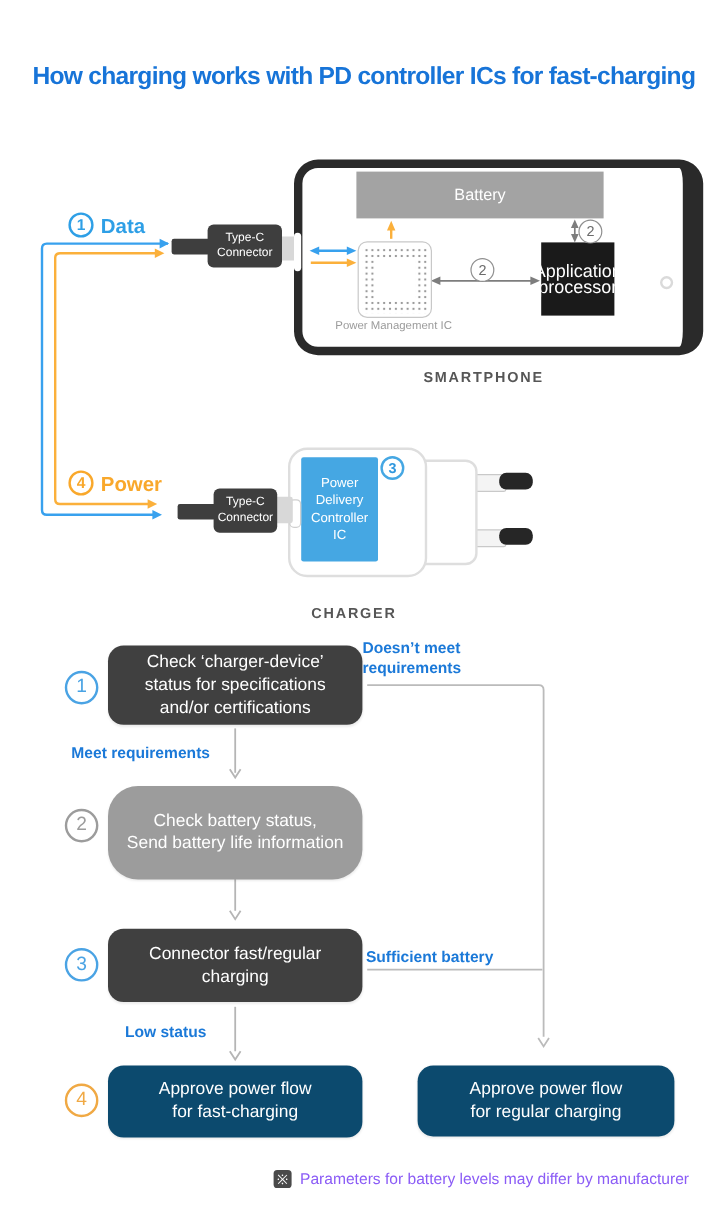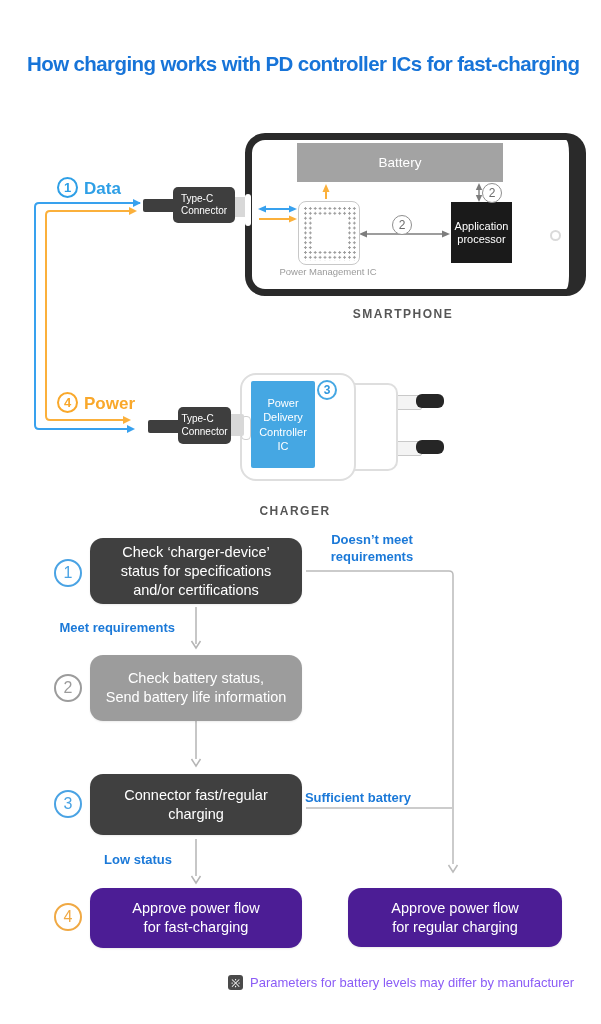--- a/index.html
+++ b/index.html
@@ -40,33 +40,33 @@
     background-image:radial-gradient(circle,#9B9B9B 1px,transparent 1.3px);
     background-size:4.9px 4.9px;background-position:1px 1px;
   }
   .pmic-core{position:absolute;left:13px;top:13px;right:13px;bottom:13px;background:#fff;border-radius:2px;}
   .pmic-label{
     position:absolute;left:268px;top:266px;width:120px;text-align:center;
     font-size:9.5px;color:#9B9B9B;
   }
   .ap{
     position:absolute;left:451px;top:202px;width:61px;height:61px;background:#1A1A1A;
-    color:#fff;font-size:11px;line-height:13px;text-align:center;
+    color:#fff;font-size:15px;line-height:13px;text-align:center;
     display:flex;align-items:center;justify-content:center;
   }
   .cnum.dev{width:20px;height:20px;border:1.5px solid #8F8F8F;color:#6B6B6B;font-size:12px;font-weight:400;}
   .slot{position:absolute;background:#fff;border-radius:3px;}
   .ring{position:absolute;width:7px;height:7px;border-radius:50%;border:2px solid #DADADA;background:transparent;}
   .caption{
     position:absolute;text-align:center;font-size:12px;font-weight:700;color:#565656;letter-spacing:1.5px;margin-top:17px;
   }
   
   .typec{
     position:absolute;background:#3E3E3E;color:#fff;border-radius:5px;
-    font-size:10px;line-height:12.5px;
+    font-size:10px;line-height:12.5px;text-align:center;
     display:flex;align-items:center;justify-content:center;
   }
   .stub{position:absolute;background:#3E3E3E;border-radius:2px;}
   .plugpiece{position:absolute;background:#D8D8D8;border-radius:2px;}
   
   .charger-plugsec{
     position:absolute;left:344px;top:383px;width:50px;height:84px;background:#fff;
     border:2px solid #DEDEDE;border-radius:10px;
   }
   .charger-body{
@@ -84,21 +84,21 @@
   .charger-slot{position:absolute;left:241px;top:416px;width:8px;height:22px;background:#fff;border:1px solid #CFCFCF;border-radius:4px;}
   
   .fbox{
     position:absolute;left:90px;width:212px;border-radius:13px;color:#fff;
     display:flex;align-items:center;justify-content:center;text-align:center;
     font-size:14.5px;line-height:19px;font-weight:500;
     box-shadow:0 1px 2px rgba(0,0,0,0.08);
   }
   .bg-blue{background:#404040;}
   .bg-gray{background:#9C9C9C;}
-  .bg-orange{background:#4c1d95;}
+  .bg-orange{background:#0c4a6e;}
   .cnum.flow{left:54px;width:28px;height:28px;border:2px solid;font-size:16px;font-weight:400;}
   .flow-blue{color:#4AA3E4;border-color:#4AA3E4;}
   .flow-gray{color:#9C9C9C;border-color:#9C9C9C;}
   .flow-orange{color:#F0A944;border-color:#F0A944;}
   .flabel{position:absolute;font-size:13px;font-weight:700;color:#1B79D8;line-height:17px;}
   
   .footnote{position:absolute;left:228px;top:975px;display:flex;align-items:center;gap:7px;}
   .foot-icon{
     width:15px;height:15px;background:#4A4A4A;border-radius:3px;color:#fff;
     font-size:11px;display:flex;align-items:center;justify-content:center;
@@ -197,34 +197,34 @@
   <div class="typec pre" style="left:178px;top:407px;width:53px;height:37px;">Type-C
 Connector</div>
   <div class="caption" style="left:235px;top:487px;width:120px;">CHARGER</div>
 
   <div class="cnum flow flow-blue" style="top:559px;">1</div>
   <div class="fbox bg-blue pre" style="top:538px;height:66px;">Check ‘charger-device’
 status for specifications
 and/or certifications</div>
 
   <div class="cnum flow flow-gray" style="top:674px;">2</div>
-  <div class="fbox bg-gray pre" style="top:655px;height:66px;">Check battery status,
+  <div class="fbox bg-gray pre" style="top:655px;height:78px;border-radius:25px;">Check battery status,
 Send battery life information</div>
 
   <div class="cnum flow flow-blue" style="top:790px;">3</div>
   <div class="fbox bg-blue pre" style="top:774px;height:61px;">Connector fast/regular
 charging</div>
 
   <div class="cnum flow flow-orange" style="top:903px;">4</div>
   <div class="fbox bg-orange pre" style="top:888px;height:60px;">Approve power flow
 for fast-charging</div>
   <div class="fbox bg-orange pre" style="left:348px;width:214px;top:888px;height:59px;">Approve power flow
 for regular charging</div>
 
-  <div class="flabel pre" style="left:302px;top:531px;width:140px;text-align:center;">Doesn’t meet
+  <div class="flabel pre" style="left:302px;top:531px;width:140px;">Doesn’t meet
 requirements</div>
   <div class="flabel" style="left:40px;top:619px;width:135px;text-align:right;">Meet requirements</div>
   <div class="flabel" style="left:288px;top:789px;width:140px;text-align:center;">Sufficient battery</div>
   <div class="flabel" style="left:60px;top:851px;width:112px;text-align:right;">Low status</div>
 
   <div class="footnote">
     <span class="foot-icon">※</span>
     <span class="foot-text">Parameters for battery levels may differ by manufacturer</span>
   </div>
 

